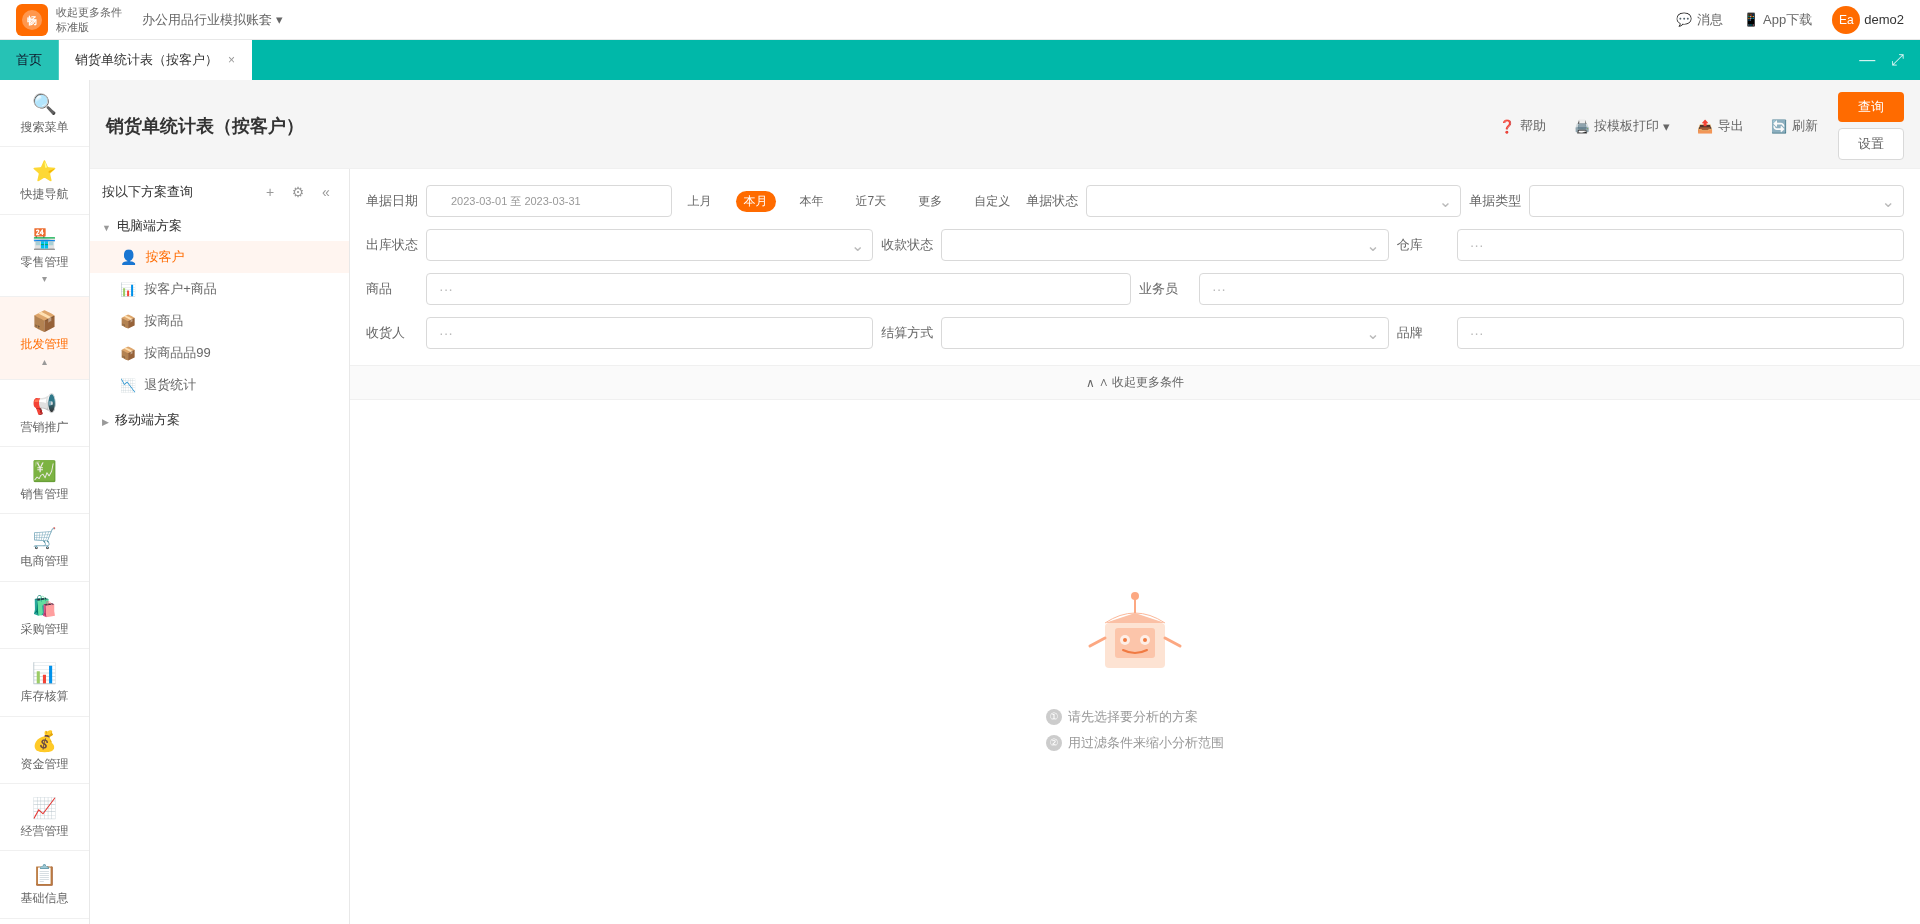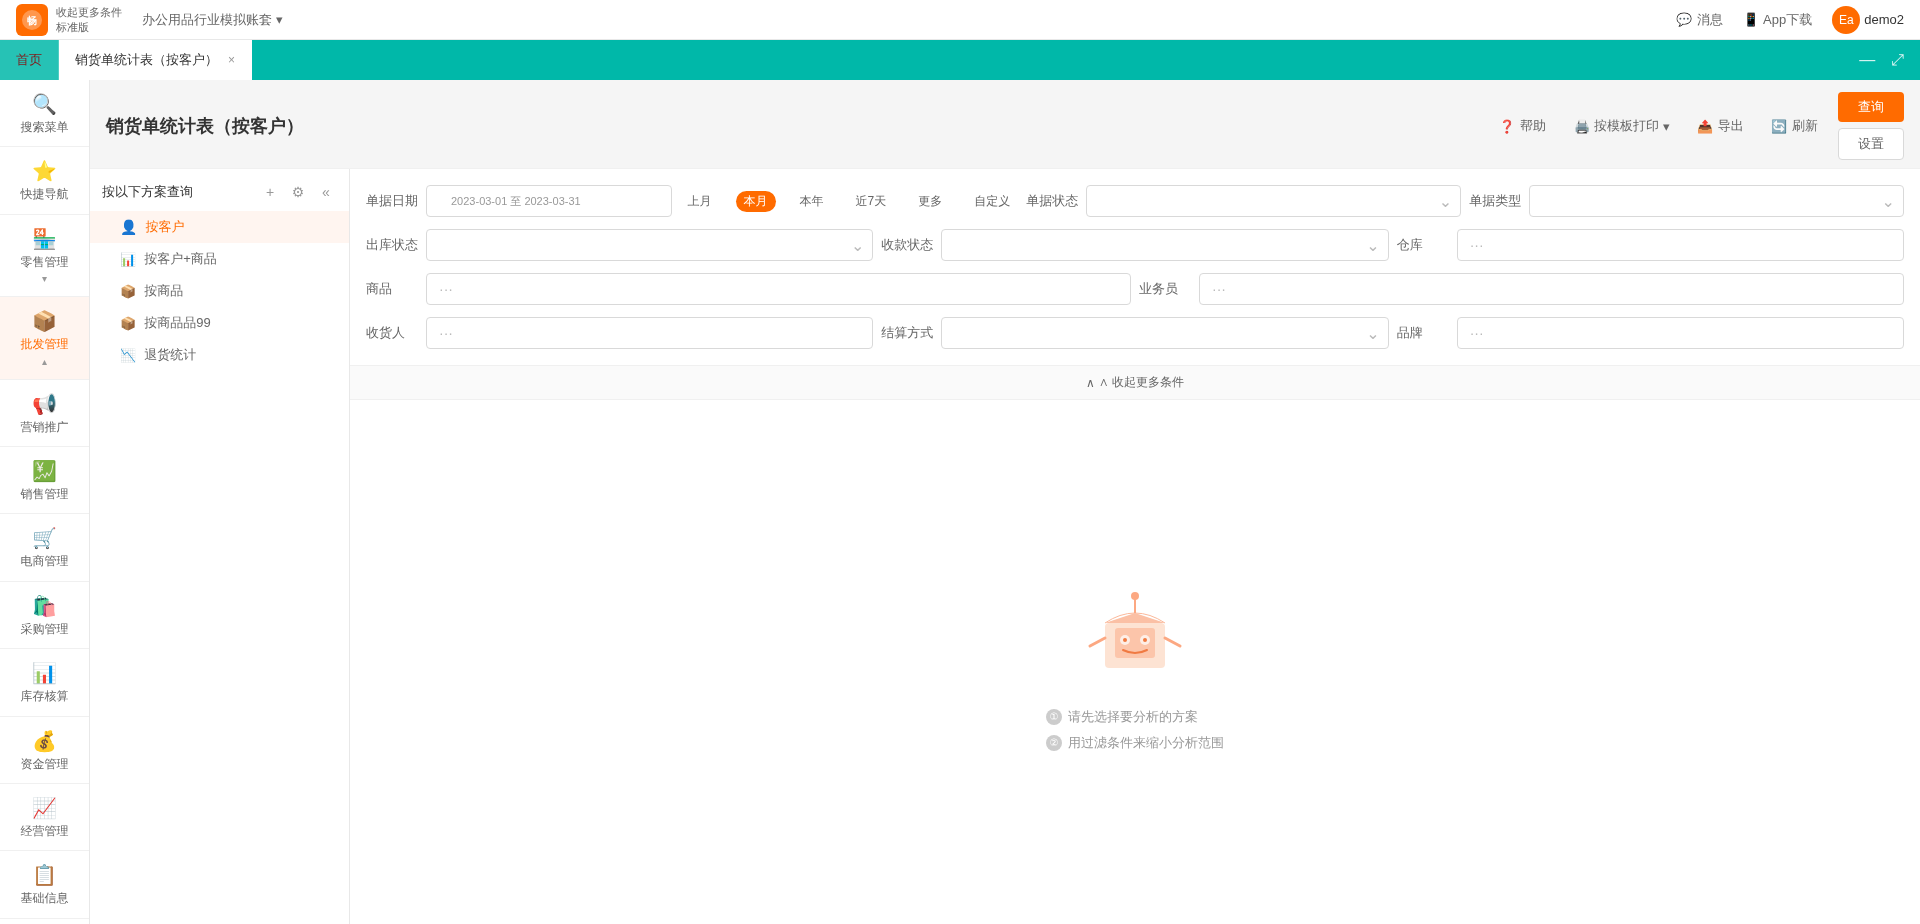--- a/index.html
+++ b/index.html
@@ -46,21 +46,21 @@
       gap: 6px;
       border-right: 1px solid rgba(255,255,255,0.2);
     }
     .tab-item.active {
       background: #fff;
       color: #333;
       border-radius: 0;
     }
     .tab-home {
       background: rgba(255,255,255,0.15);
-      color: #7f1d1d;
+      color: #0f172a;
     }
     .tab-close { font-size: 12px; color: #999; cursor: pointer; margin-left: 4px; }
     .tab-bar-actions { margin-left: auto; display: flex; align-items: center; gap: 8px; padding-right: 12px; }
     .tab-bar-btn { color: rgba(255,255,255,0.85); cursor: pointer; font-size: 16px; padding: 4px; }
 
     
     .main-layout {
       display: flex;
       flex: 1;
       overflow: hidden;
@@ -489,20 +489,24 @@
         <div class="scheme-panel-header">
           <span class="scheme-panel-title">按以下方案查询</span>
           <div class="scheme-actions">
             <div class="scheme-action-btn">+</div>
             <div class="scheme-action-btn">⚙</div>
             <div class="scheme-action-btn">«</div>
           </div>
         </div>
 
         <div class="scheme-group">
+          <div class="scheme-group-header">
+            <span class="triangle down"></span>
+            <span>电脑端方案</span>
+          </div>
           <div class="scheme-item active">
             <span class="item-icon">👤</span>
             <span>按客户</span>
           </div>
           <div class="scheme-item">
             <span class="item-icon" style="font-size:13px;">📊</span>
             <span>按客户+商品</span>
           </div>
           <div class="scheme-item">
             <span class="item-icon" style="font-size:13px;">📦</span>
@@ -511,20 +515,26 @@
           <div class="scheme-item">
             <span class="item-icon" style="font-size:13px;">📦</span>
             <span>按商品品99</span>
           </div>
           <div class="scheme-item">
             <span class="item-icon" style="font-size:13px;">📉</span>
             <span>退货统计</span>
           </div>
         </div>
 
+        <div class="scheme-group">
+          <div class="scheme-group-header">
+            <span class="triangle right"></span>
+            <span>移动端方案</span>
+          </div>
+        </div>
       </div>
 
       <div class="filter-area">
 
         <div class="filter-form">
 
           <div class="filter-row">
             <div class="filter-field" style="flex:1.5;">
               <span class="filter-label">单据日期</span>
               <div class="filter-input-date">

